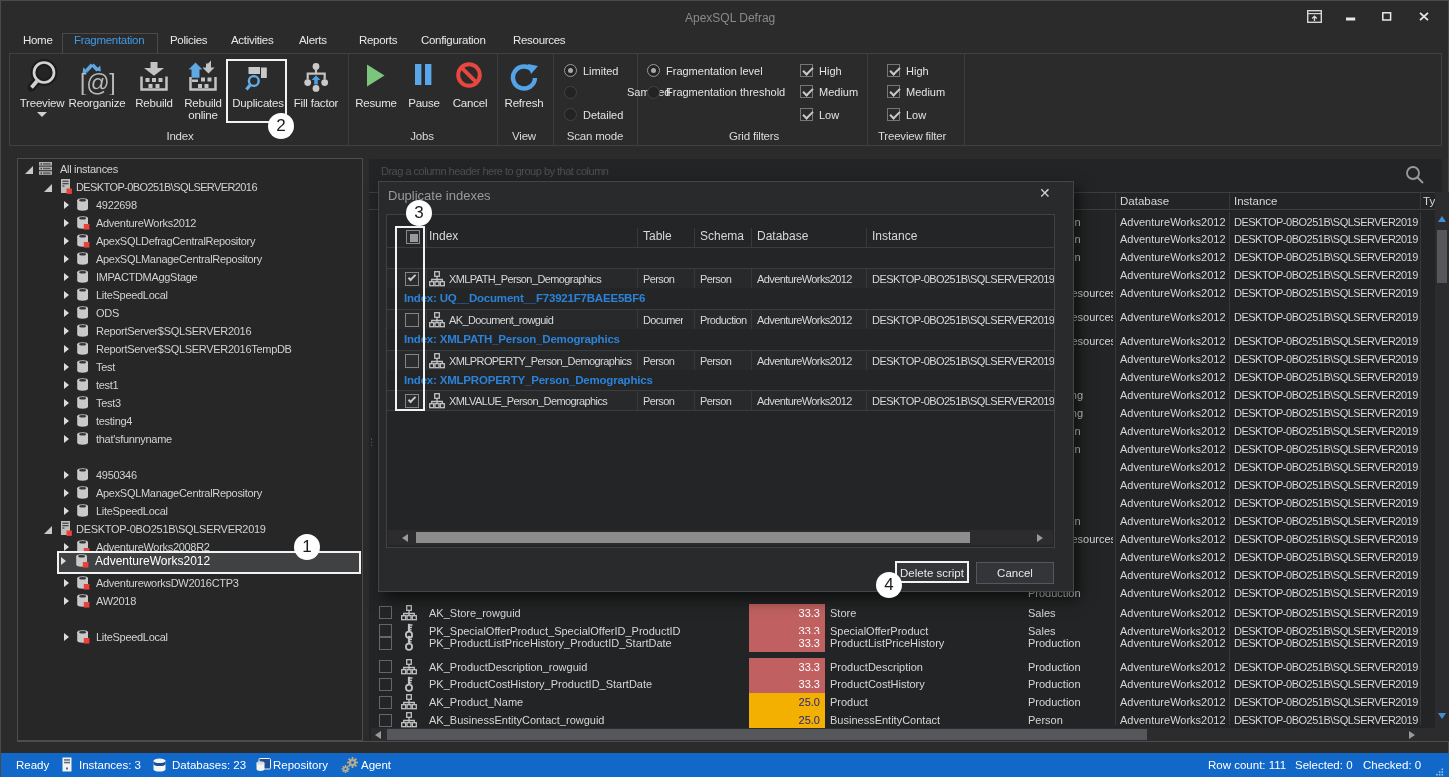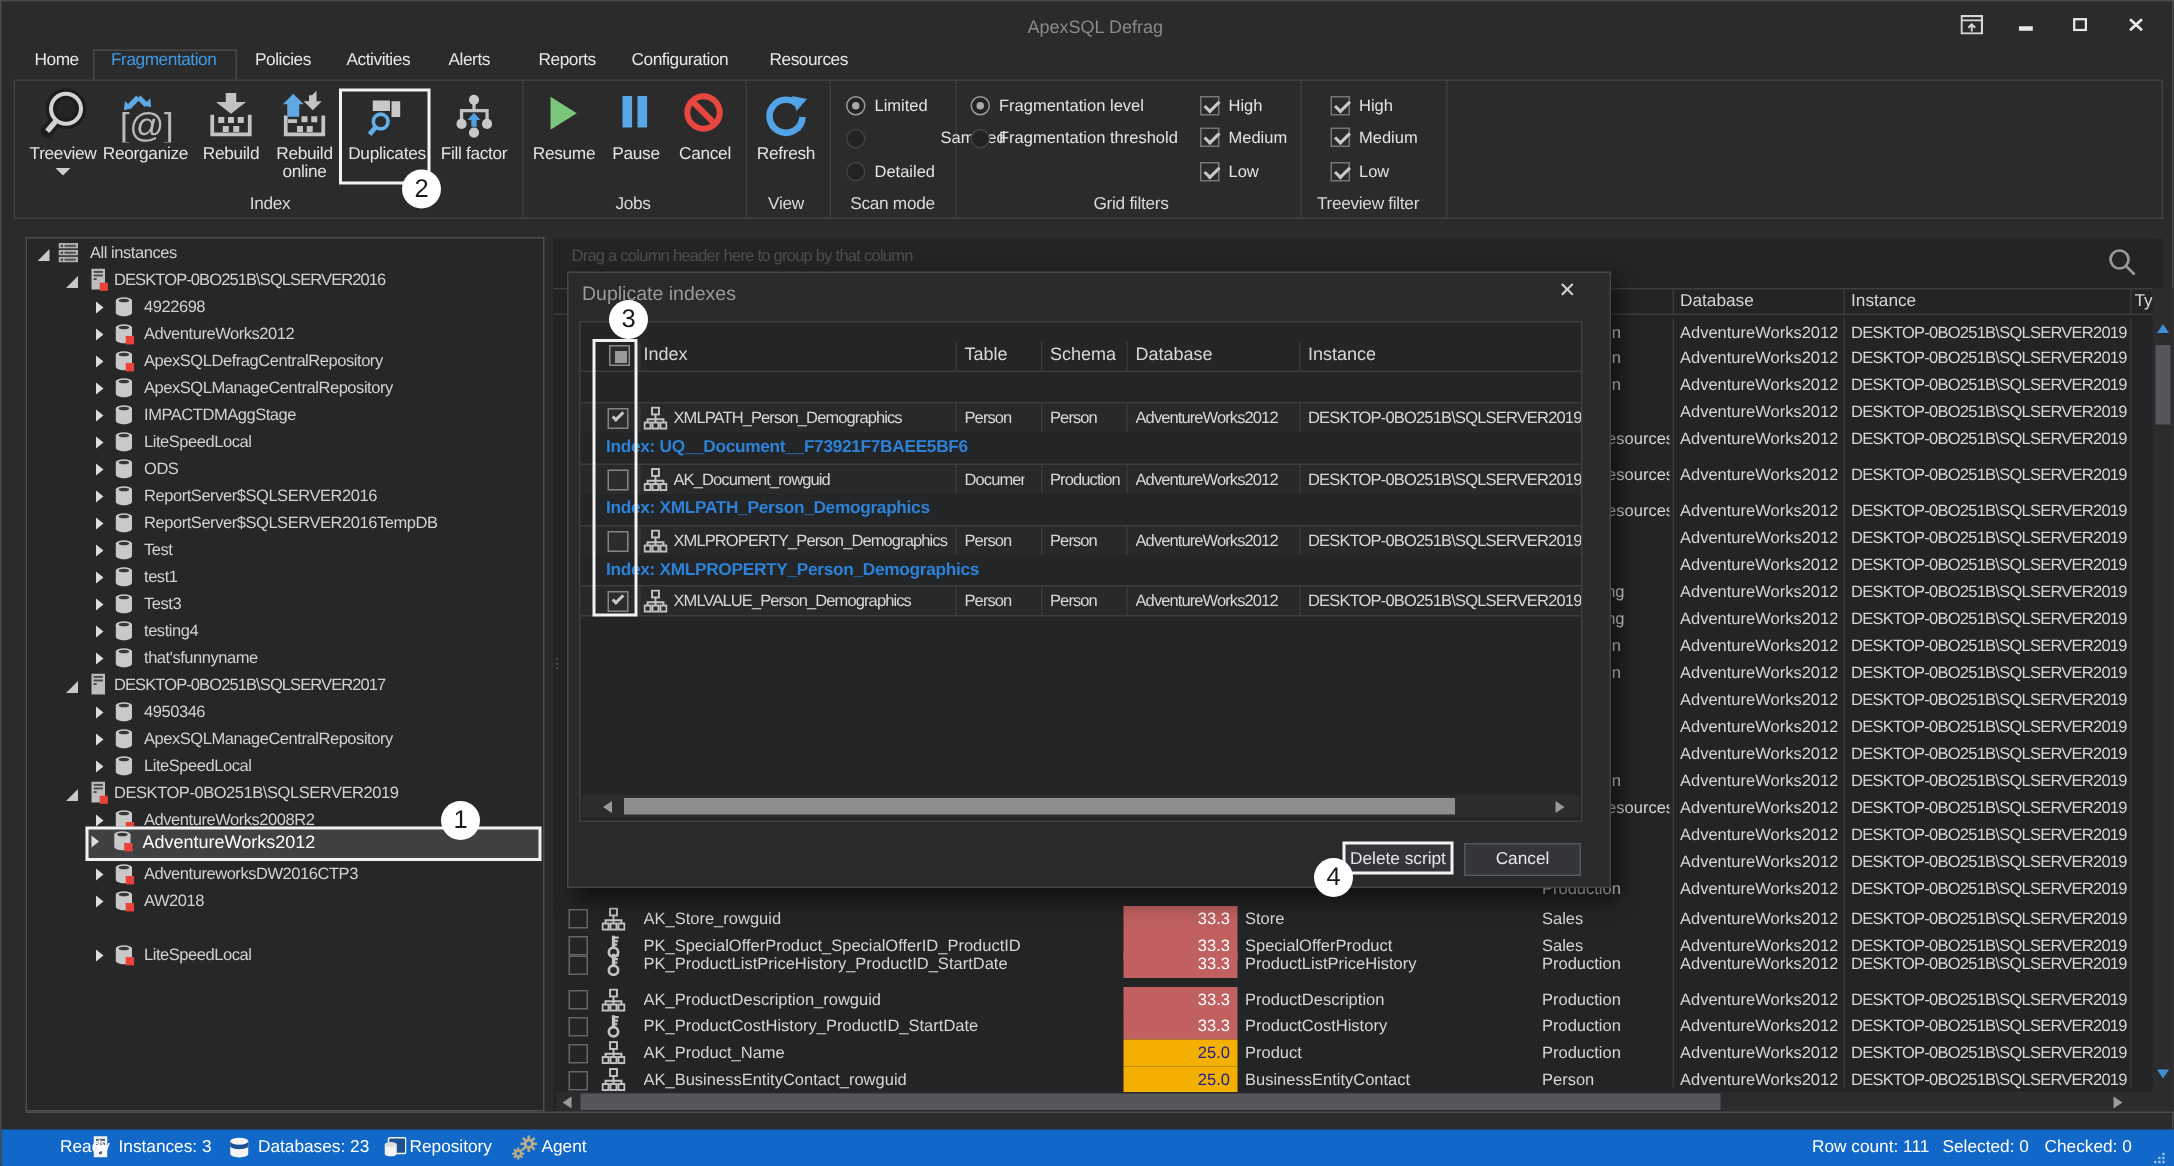--- a/index.html
+++ b/index.html
@@ -400,30 +400,20 @@
         <span class="abs" style="left:78px;">testing4</span>
       </div>
 <div class="trow" style="top:271px;">
         <div class="texp" style="left:46px; top:5px; border-top:4.5px solid transparent; border-bottom:4.5px solid transparent; border-left:5.5px solid #dcdcdc;"></div>
         <span class="abs" style="left:58px; top:1px;"><svg width="14" height="15" viewBox="0 0 14 15">
             <path d="M1.2 3.3 v8.2 c0 1.3 2.4 2.3 5.4 2.3 s5.4 -1 5.4 -2.3 v-8.2 z" fill="#c9c9c9"></path>
             <ellipse cx="6.6" cy="3.3" rx="5.4" ry="2.1" fill="#c9c9c9"></ellipse>
             <ellipse cx="6.6" cy="3.3" rx="3.5" ry="1.2" fill="#33373a"></ellipse>
           </svg></span>
         <span class="abs" style="left:78px;">that'sfunnyname</span>
-      </div>
-<div class="trow" style="top:289px;">
-        <div class="texp" style="left:26px; top:6px; border-bottom:8px solid #c9c9c9; border-left:8px solid transparent;"></div>
-        <span class="abs" style="left:41px; top:1px;"><svg width="14" height="15" viewBox="0 0 14 15">
-            <rect x="2" y="0" width="9" height="14" fill="#bdbdbd"></rect>
-            <rect x="3.4" y="1.6" width="6.2" height="1.3" fill="#4a4a4a"></rect>
-            <rect x="3.4" y="4" width="6.2" height="1.3" fill="#4a4a4a"></rect>
-            <rect x="3.4" y="6.4" width="2" height="1.3" fill="#4a4a4a"></rect>
-          </svg></span>
-        <span class="abs" style="left:58px;"><span style="letter-spacing:-0.6px;">DESKTOP-0BO251B\SQLSERVER2017</span></span>
       </div>
 <div class="trow" style="top:307px;">
         <div class="texp" style="left:46px; top:5px; border-top:4.5px solid transparent; border-bottom:4.5px solid transparent; border-left:5.5px solid #dcdcdc;"></div>
         <span class="abs" style="left:58px; top:1px;"><svg width="14" height="15" viewBox="0 0 14 15">
             <path d="M1.2 3.3 v8.2 c0 1.3 2.4 2.3 5.4 2.3 s5.4 -1 5.4 -2.3 v-8.2 z" fill="#c9c9c9"></path>
             <ellipse cx="6.6" cy="3.3" rx="5.4" ry="2.1" fill="#c9c9c9"></ellipse>
             <ellipse cx="6.6" cy="3.3" rx="3.5" ry="1.2" fill="#33373a"></ellipse>
           </svg></span>
         <span class="abs" style="left:78px;">4950346</span>
       </div>
@@ -929,21 +919,21 @@
       <g stroke="#b9ad8a" stroke-width="1.5">
         <line x1="4.5" y1="9" x2="4.5" y2="17"></line>
             <line x1="0.5" y1="13" x2="8.5" y2="13"></line>
         <line x1="1.7" y1="10.2" x2="7.3" y2="15.8"></line>
             <line x1="7.3" y1="10.2" x2="1.7" y2="15.8"></line>
       </g>
     </g>
     <circle cx="11.5" cy="6.5" r="1.5" fill="#1168c8"></circle>
     <circle cx="4.5" cy="13" r="1.1" fill="#1168c8"></circle>
   </svg>
-  <div class="sitem" style="left:15px;margin-left:24px;">Ready</div>
+  <div class="sitem" style="left:15px;">Ready</div>
   <div class="sitem" style="left:78px;">Instances: 3</div>
   <div class="sitem" style="left:171px;">Databases: 23</div>
   <div class="sitem" style="left:272px;">Repository</div>
   <div class="sitem" style="left:360px;">Agent</div>
   <div class="sitem" style="left:1207px;">Row count: 111</div>
   <div class="sitem" style="left:1294px;">Selected: 0</div>
   <div class="sitem" style="left:1362px;">Checked: 0</div>
   <svg class="abs" style="left:1434px; top:15px;" width="9" height="8" viewBox="0 0 9 8">
     <g fill="#9cc3e8">
           <rect x="6.5" y="0.5" width="1.6" height="1.6"></rect>

